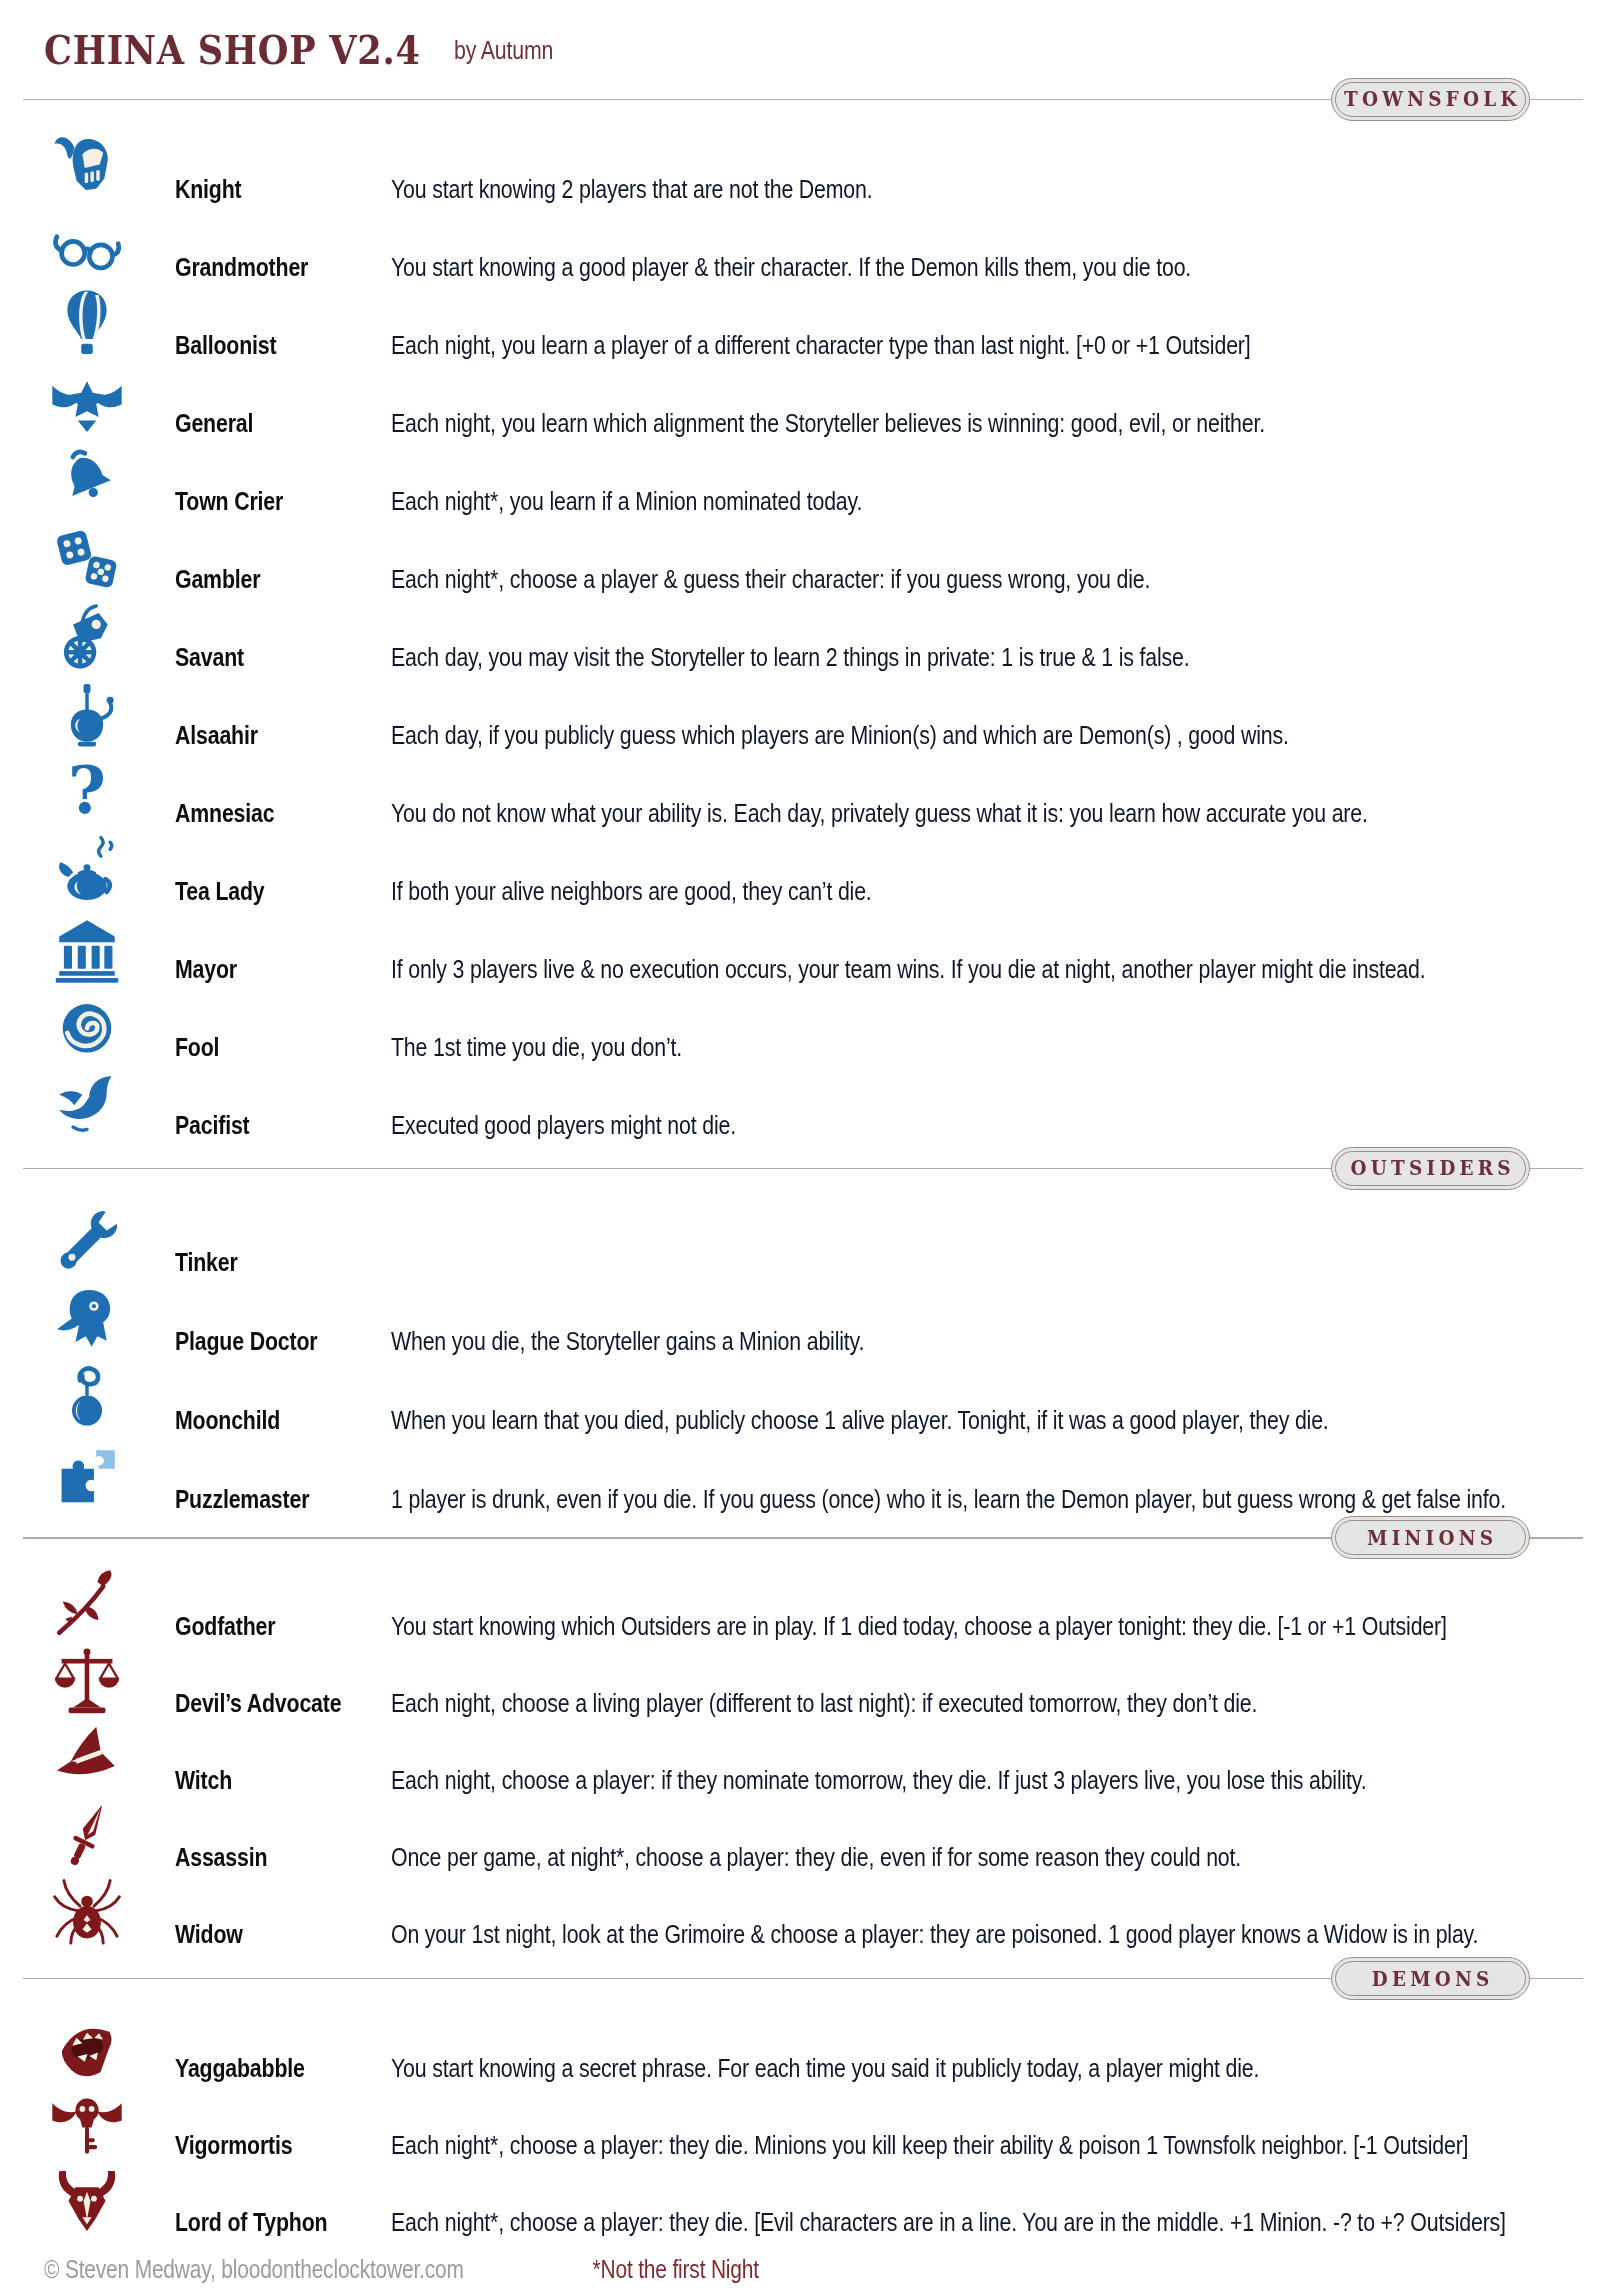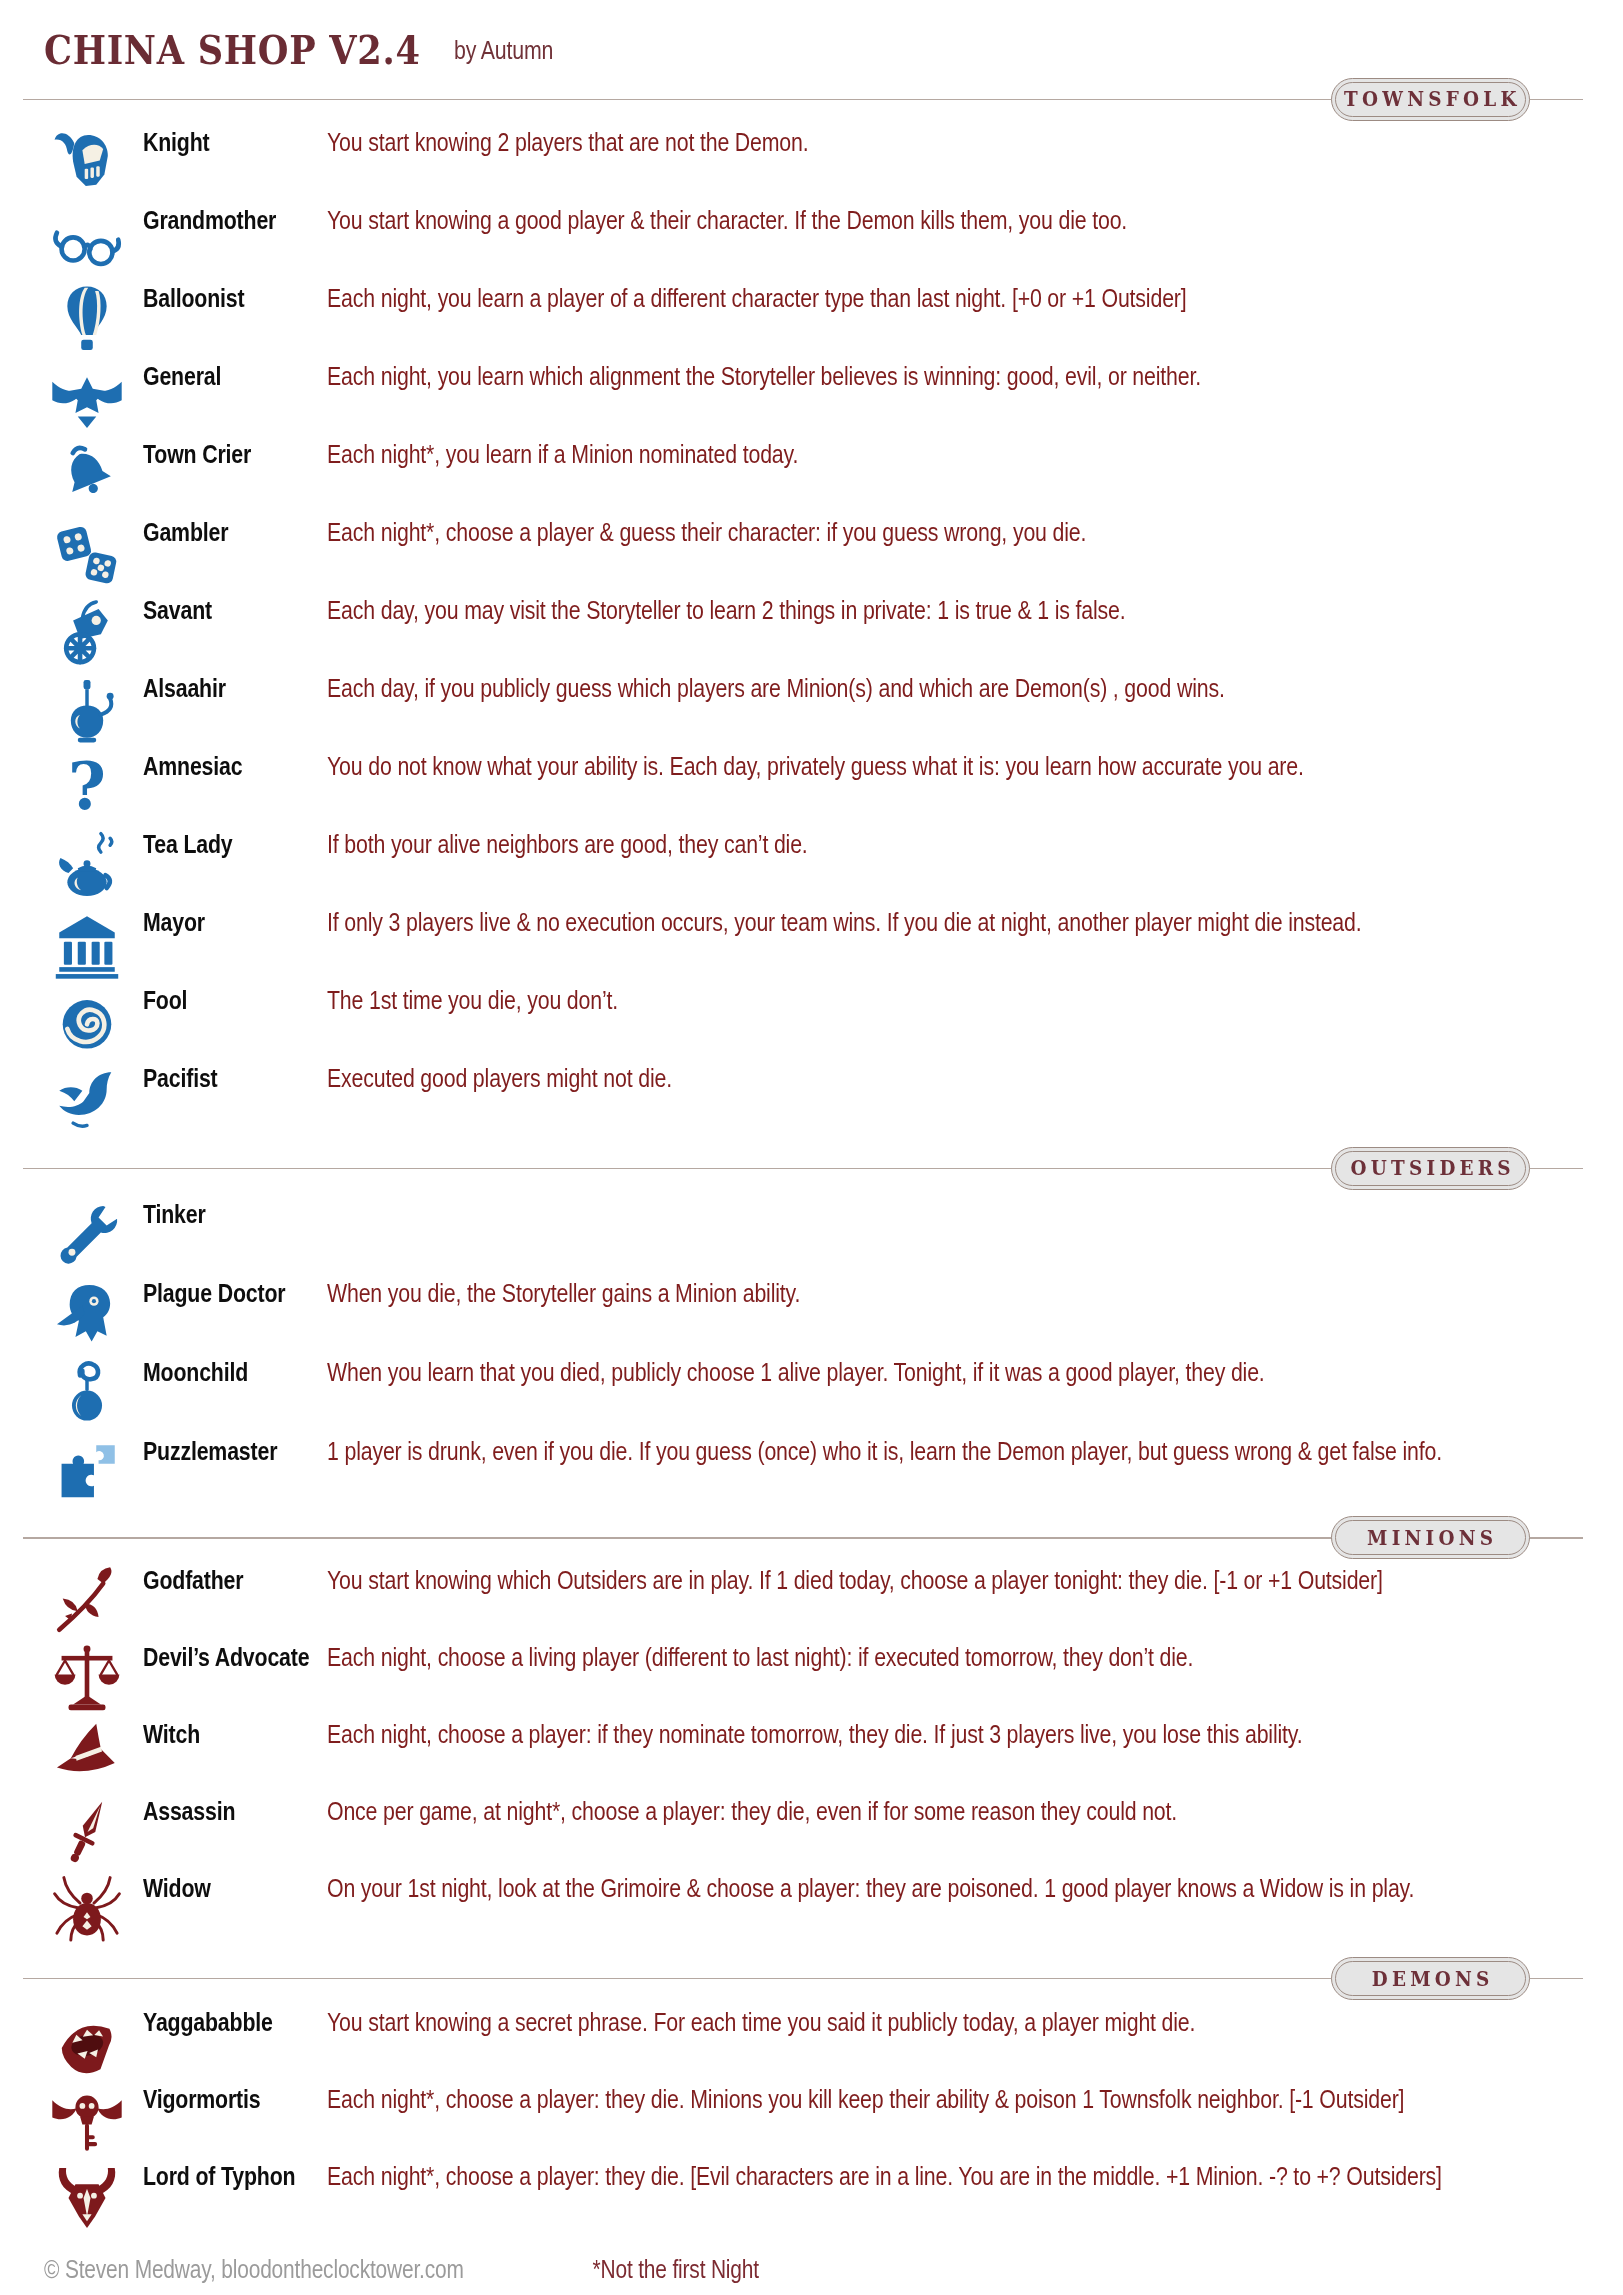--- a/index.html
+++ b/index.html
@@ -19,24 +19,24 @@
   .section-header{height:45px;position:relative;}
   .rule{position:absolute;left:-21px;right:-3.9px;top:21.6px;height:1.5px;background:#b5a8a1;}
   .badge{position:absolute;right:49px;top:0.8px;width:199px;height:43px;box-sizing:border-box;
          background:#e5e5e5;border:1.5px solid #9c8b83;border-radius:23px;padding:3.1px;}
   .badge-inner{width:100%;height:100%;box-sizing:border-box;border:1.2px solid #9c8b83;border-radius:18.5px;
          display:flex;align-items:center;justify-content:center;}
   .badge-inner span{font-family:"DejaVu Serif",serif;font-size:20px;font-weight:bold;color:#6d3039;
          letter-spacing:4.6px;padding-left:4.6px;transform:scaleX(.92);}
 
   
-  .row{display:flex;align-items:flex-start;}
+  .row{display:flex;align-items:flex-end;gap:32px;}
   .icon{width:85px;display:flex;justify-content:center;align-items:center;flex:0 0 85px;}
   .name{width:184px;flex:0 0 184px;margin-left:14px;font-weight:bold;font-size:26px;color:#0e0e0e;}
-  .ability{flex:1;font-size:26px;color:#7f1d1d;}
+  .ability{flex:1;font-size:26px;color:#0f172a;}
 
   .sec-townsfolk .rows{margin-top:4.6px;}  .sec-townsfolk .row{height:78px;}
   .sec-outsiders{margin-top:5.4px;}  .sec-outsiders .rows{margin-top:8.5px;}  .sec-outsiders .row{height:79px;}
   .sec-minions .rows{margin-top:4.6px;}    .sec-minions .row{height:77px;}
   .sec-demons{margin-top:6.2px;}     .sec-demons .rows{margin-top:5.4px;}      .sec-demons .row{height:77px;}
 
   
   .footer{margin-top:17px;display:flex;align-items:center;}
   .f-left{font-size:25.5px;color:#9b9b9b;}
   .f-right{font-size:25.5px;color:#7c2b31;transform-origin:100% 50%;}

